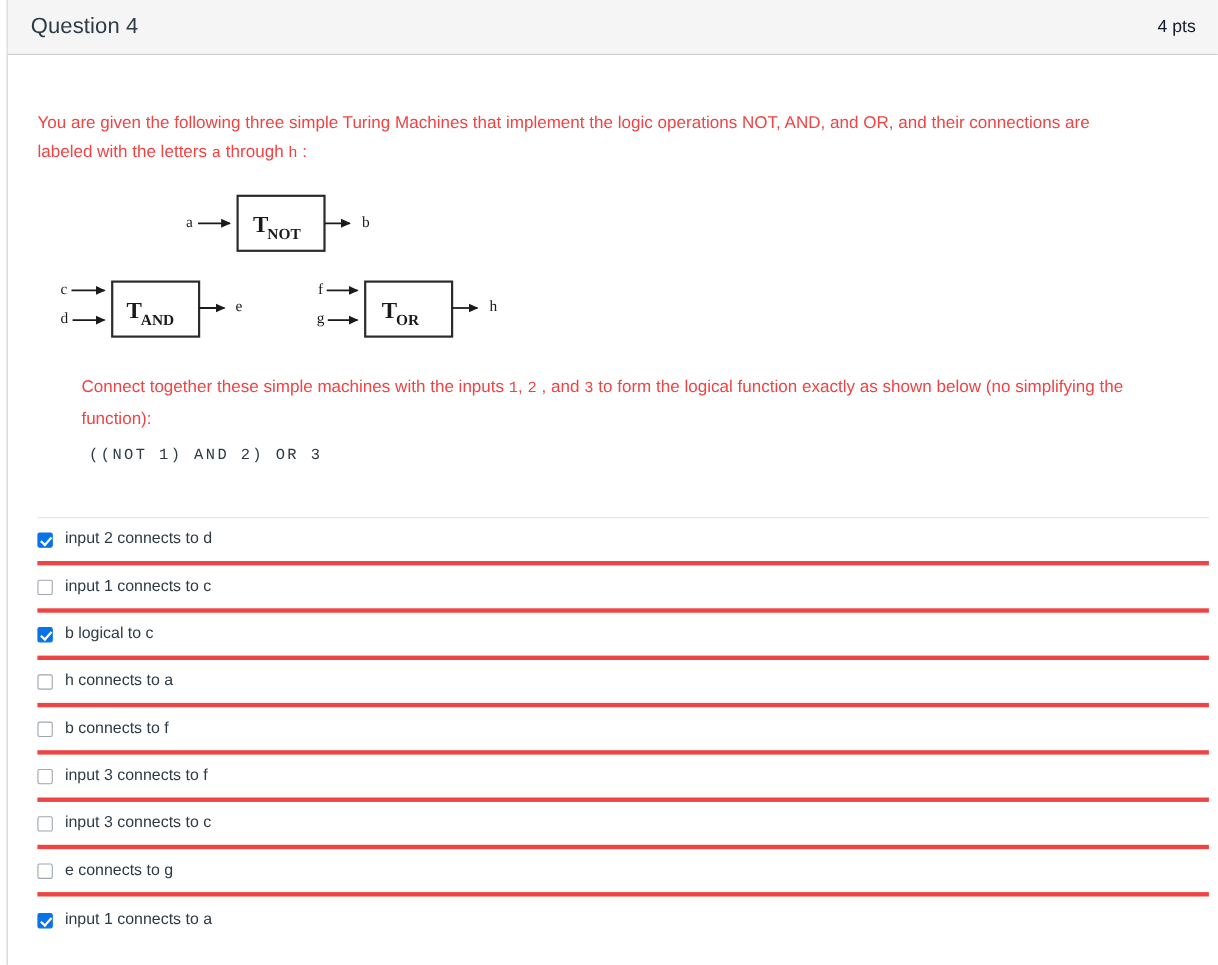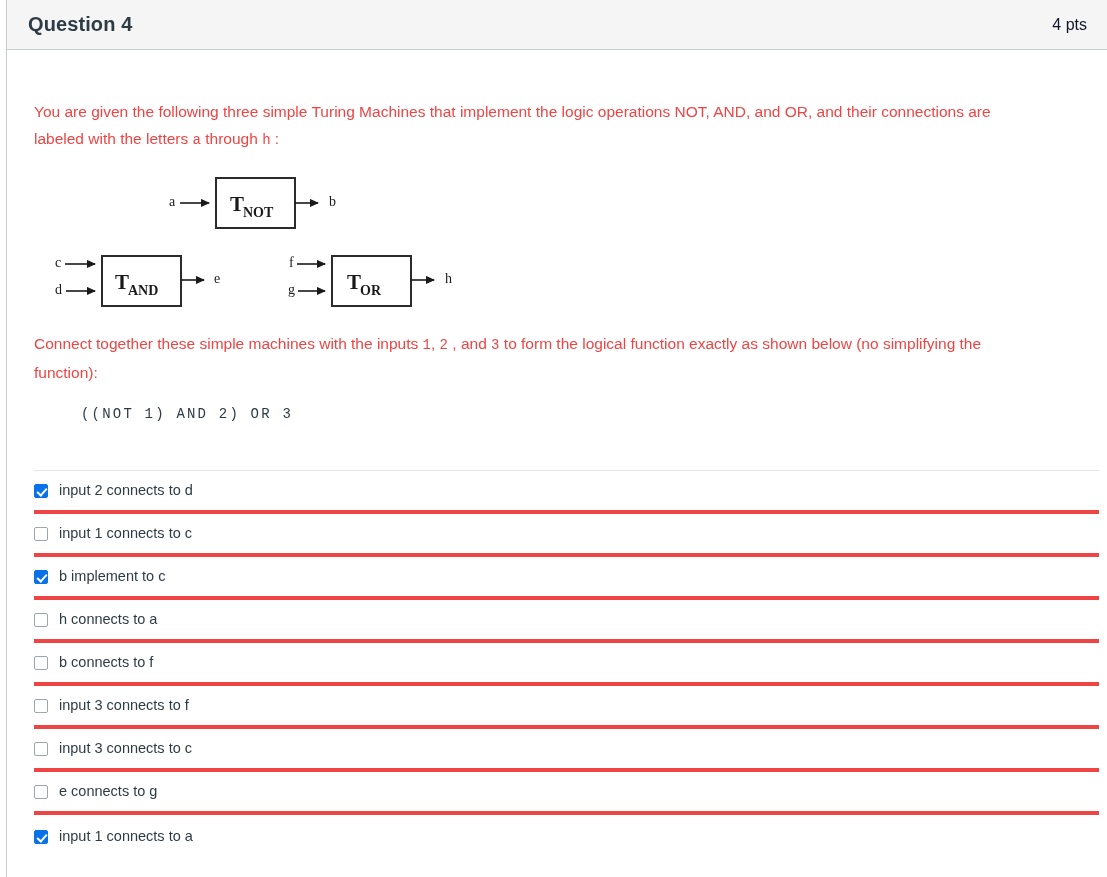--- a/index.html
+++ b/index.html
@@ -36,21 +36,21 @@
     background: #f5f5f5;
     border-bottom: 1px solid #c7cdd1;
     box-sizing: border-box;
     display: flex;
     align-items: center;
     justify-content: space-between;
     padding: 0 20px 0 21px;
   }
   .q-title {
     font-size: 20px;
-    font-weight: bold;
+    font-weight: normal;
     color: #2d3b45;
     letter-spacing: 0.1px;
   }
   .q-points {
     font-size: 16px;
     color: #0f172a;
   }
 
   
   .q-body {
@@ -63,21 +63,21 @@
 
   .q-text {
     position: absolute;
     left: 27px;
     width: 975px;
     font-size: 15.5px;
     line-height: 27px;
     color: #ef4444;
   }
   .q-text-1 { top: 47px; }
-  .q-text-2 { top: 279px; }
+  .q-text-2 { top: 287px; margin-left: 40px; }
 
   code, .mono {
     font-family: "Liberation Mono", monospace;
     font-size: 14px;
   }
 
   .formula {
     position: absolute;
     left: 74px;
     top: 355px;
@@ -224,21 +224,21 @@
     <div class="option-row">
           <span class="cb checked"></span>
           <span class="option-label">input 2 connects to d</span>
         </div>
         <div class="option-row">
           <span class="cb unchecked"></span>
           <span class="option-label">input 1 connects to c</span>
         </div>
         <div class="option-row">
           <span class="cb checked"></span>
-          <span class="option-label">b implement to c</span>
+          <span class="option-label">b logical to c</span>
         </div>
         <div class="option-row">
           <span class="cb unchecked"></span>
           <span class="option-label">h connects to a</span>
         </div>
         <div class="option-row">
           <span class="cb unchecked"></span>
           <span class="option-label">b connects to f</span>
         </div>
         <div class="option-row">

